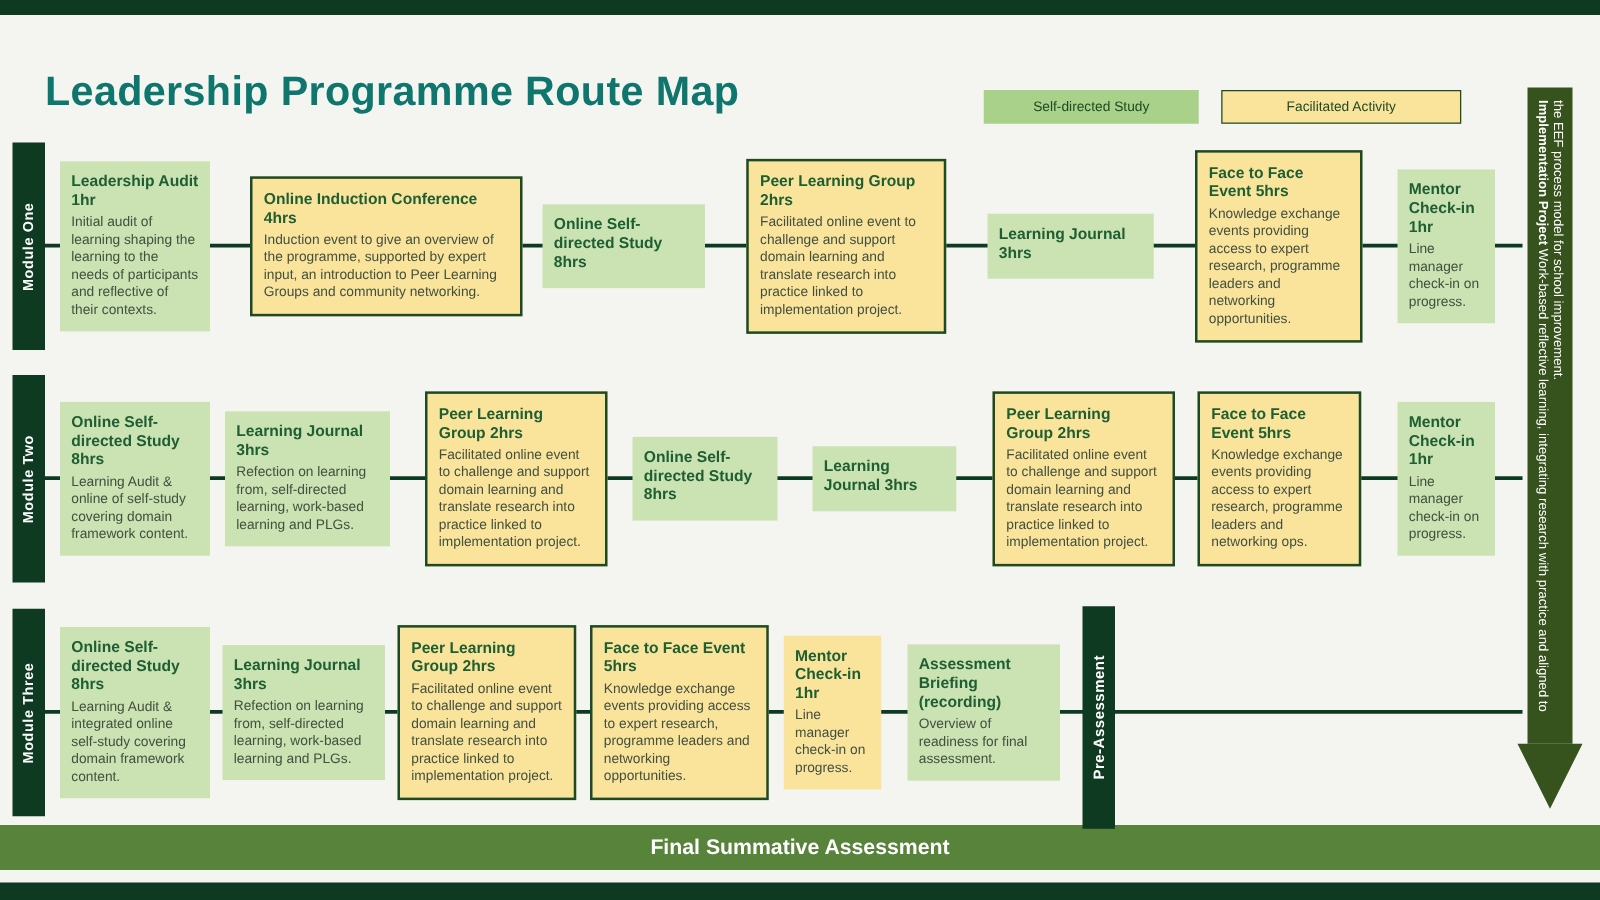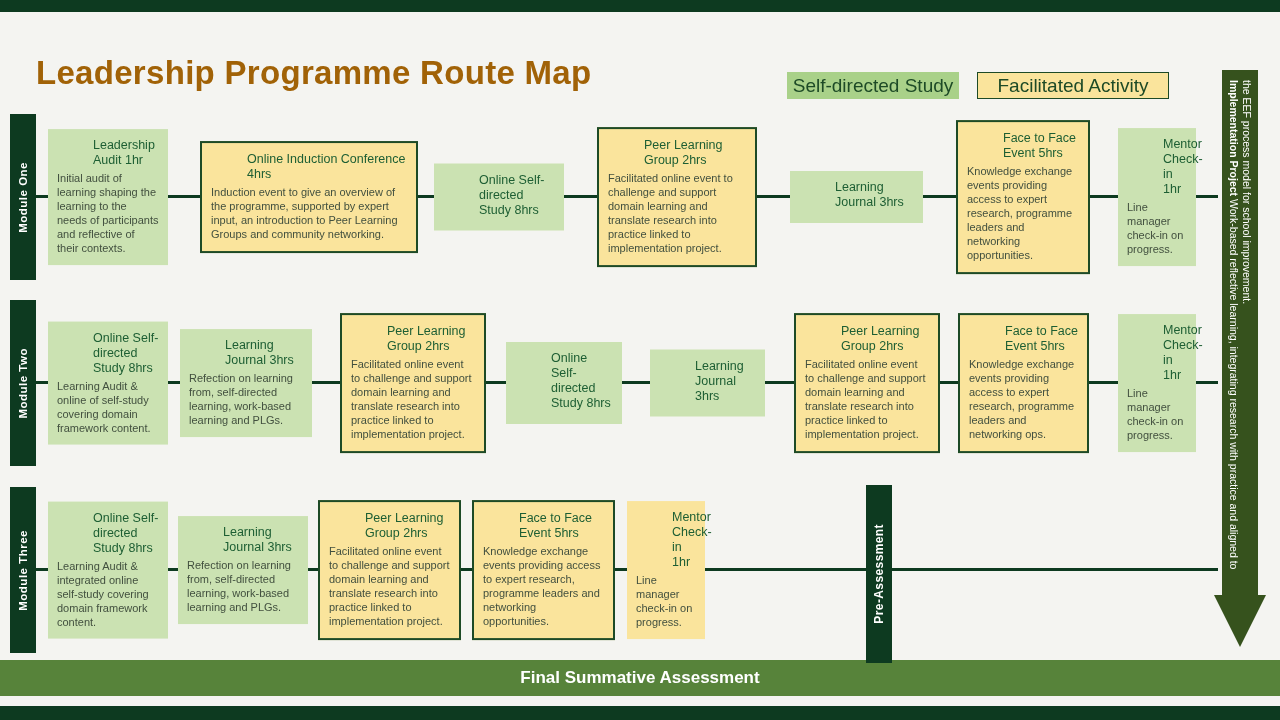--- a/index.html
+++ b/index.html
@@ -6,27 +6,27 @@
   .canvas {
     position:relative; width:1280px; height:720px; overflow:hidden;
     background:#f4f4f1;
     font-family:"Liberation Sans","DejaVu Sans",sans-serif;
   }
   .bar-top    { position:absolute; top:0; left:0; right:0; height:12px; background:#0d3a20; }
   .bar-bottom { position:absolute; bottom:0; left:0; right:0; height:14px; background:#0d3a20; }
 
   .page-title {
     position:absolute; left:36px; top:54px;
-    font-size:33px; font-weight:bold; color:#a16207; letter-spacing:.3px;
+    font-size:33px; font-weight:bold; color:#0f766e; letter-spacing:.3px;
   }
 
   .legend-item {
     position:absolute; top:72px; height:27px; box-sizing:border-box;
     display:flex; align-items:center; justify-content:center;
-    font-size:19px; color:#1d4a26;
+    font-size:11px; color:#1d4a26;
   }
   .legend-self { left:787px; width:172px; background:#a9d189; }
   .legend-fac  { left:977px; width:192px; background:#fae49c; border:1.5px solid #1d4a26; }
 
   .row  { position:absolute; left:0; width:1280px; }
   .row1 { top:112px; height:170px; }
   .row2 { top:298px; height:170px; }
   .row3 { top:485px; height:170px; }
   .row-line {
     position:absolute; left:36px; right:62px; top:50%; height:3px; margin-top:-2px;
@@ -42,21 +42,21 @@
     font-size:11.5px; font-weight:bold; letter-spacing:.5px; white-space:nowrap;
   }
 
   .box {
     position:absolute; top:50%; transform:translateY(-50%);
     z-index:2; box-sizing:border-box; padding:9px 9px;
   }
   .box.green       { background:#cbe2b2; }
   .box.yellow      { background:#fae49c; border:2px solid #1d4a26; }
   .box.yellowplain { background:#fae49c; }
-  .box-title { font-size:12.5px; font-weight:normal; color:#1d5e33; line-height:1.2; margin-bottom:4px;margin-left:36px; }
+  .box-title { font-size:12.5px; font-weight:bold; color:#1d5e33; line-height:1.2; margin-bottom:4px; }
   .box-body  { font-size:11px; color:#42503f; line-height:1.27; }
 
   .pre-assessment {
     position:absolute; left:866px; top:0; bottom:-8px; width:26px;
     background:#0d3a20; color:#fff; z-index:2;
     display:flex; align-items:center; justify-content:center;
   }
   .pre-assessment span {
     writing-mode:vertical-rl; transform:rotate(180deg);
     font-size:12px; font-weight:bold; letter-spacing:.4px; white-space:nowrap;
@@ -185,20 +185,24 @@
       <div class="box-body">Facilitated online event to challenge and support domain learning and translate research into practice linked to implementation project.</div>
     </div>
     <div class="box yellow" style="left:472px;width:143px">
       <div class="box-title">Face to Face Event 5hrs</div>
       <div class="box-body">Knowledge exchange events providing access to expert research, programme leaders and networking opportunities.</div>
     </div>
     <div class="box yellowplain" style="left:627px;width:78px">
       <div class="box-title">Mentor Check-in 1hr</div>
       <div class="box-body">Line manager check-in on progress.</div>
     </div>
+    <div class="box green" style="left:726px;width:122px">
+      <div class="box-title">Assessment Briefing (recording)</div>
+      <div class="box-body">Overview of readiness for final assessment.</div>
+    </div>
 
     <div class="pre-assessment">
       <span>Pre-Assessment</span>
     </div>
   </div>
 
   <div class="impl-arrow">
     <div class="impl-body">
       <div class="impl-text"><span class="impl-title">Implementation Project</span><span> Work-based reflective learning, integrating research with practice and aligned to the EEF process model for school improvement.</span></div>
     </div>

